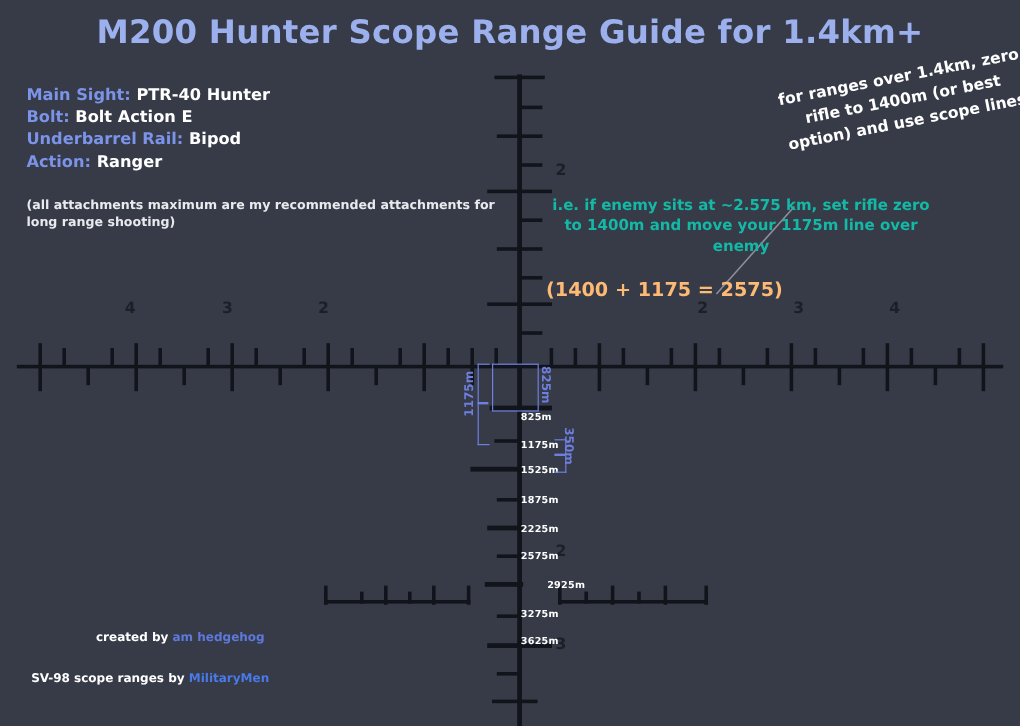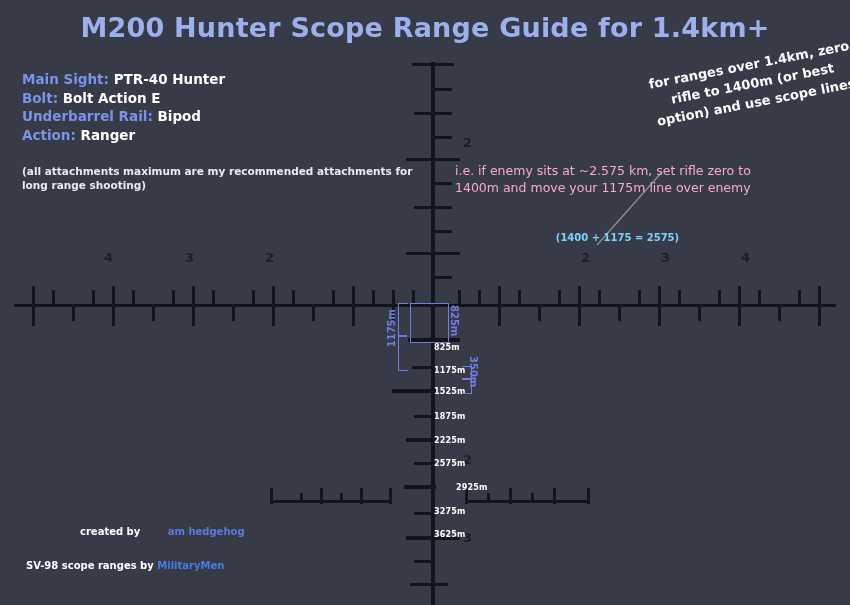--- a/index.html
+++ b/index.html
@@ -52,27 +52,27 @@
     color:#ffffff;
     text-align:center;
     transform:rotate(-11deg);
     transform-origin:50% 50%;
   }
   #leader{
     left:592px;top:140px;width:200px;height:110px;
   }
   #ienote{
     left:455px;top:162px;width:325px;
-    font-size:12.5px;font-weight:normal;line-height:17px;
-    color:#f9a8d4;text-align:left;
+    font-size:12.5px;font-weight:bold;line-height:17px;
+    color:#14b8a6;text-align:center;
   }
   #sumnote{
     left:455px;top:232px;width:325px;
-    font-size:10px;font-weight:bold;
-    color:#7dd3fc;text-align:center;
+    font-size:16px;font-weight:bold;
+    color:#fdba74;
   }
 
   
   .tick{position:absolute;background:#11141b;}
   .mil-num{
     position:absolute;font-size:13px;font-weight:bold;color:#1c1f28;
     font-family:"DejaVu Sans", sans-serif;
   }
 
   
@@ -97,21 +97,21 @@
     writing-mode:vertical-rl;
   }
   .box-blue{
     position:absolute;border:1.5px solid #6f7fe0;
   }
 
   
   #credit1{
     left:80px;top:526px;font-size:10px;font-weight:bold;color:#ffffff;
   }
-  #credit1 .nm{color:#5d79dd;margin-left:24px;}
+  #credit1 .nm{color:#5d79dd;}
   #credit2{
     left:26px;top:560px;font-size:10px;font-weight:bold;color:#ffffff;
   }
   #credit2 .nm{color:#4a79e8;}
 </style>
 </head>
 <body>
 
 <div id="stage">
 

